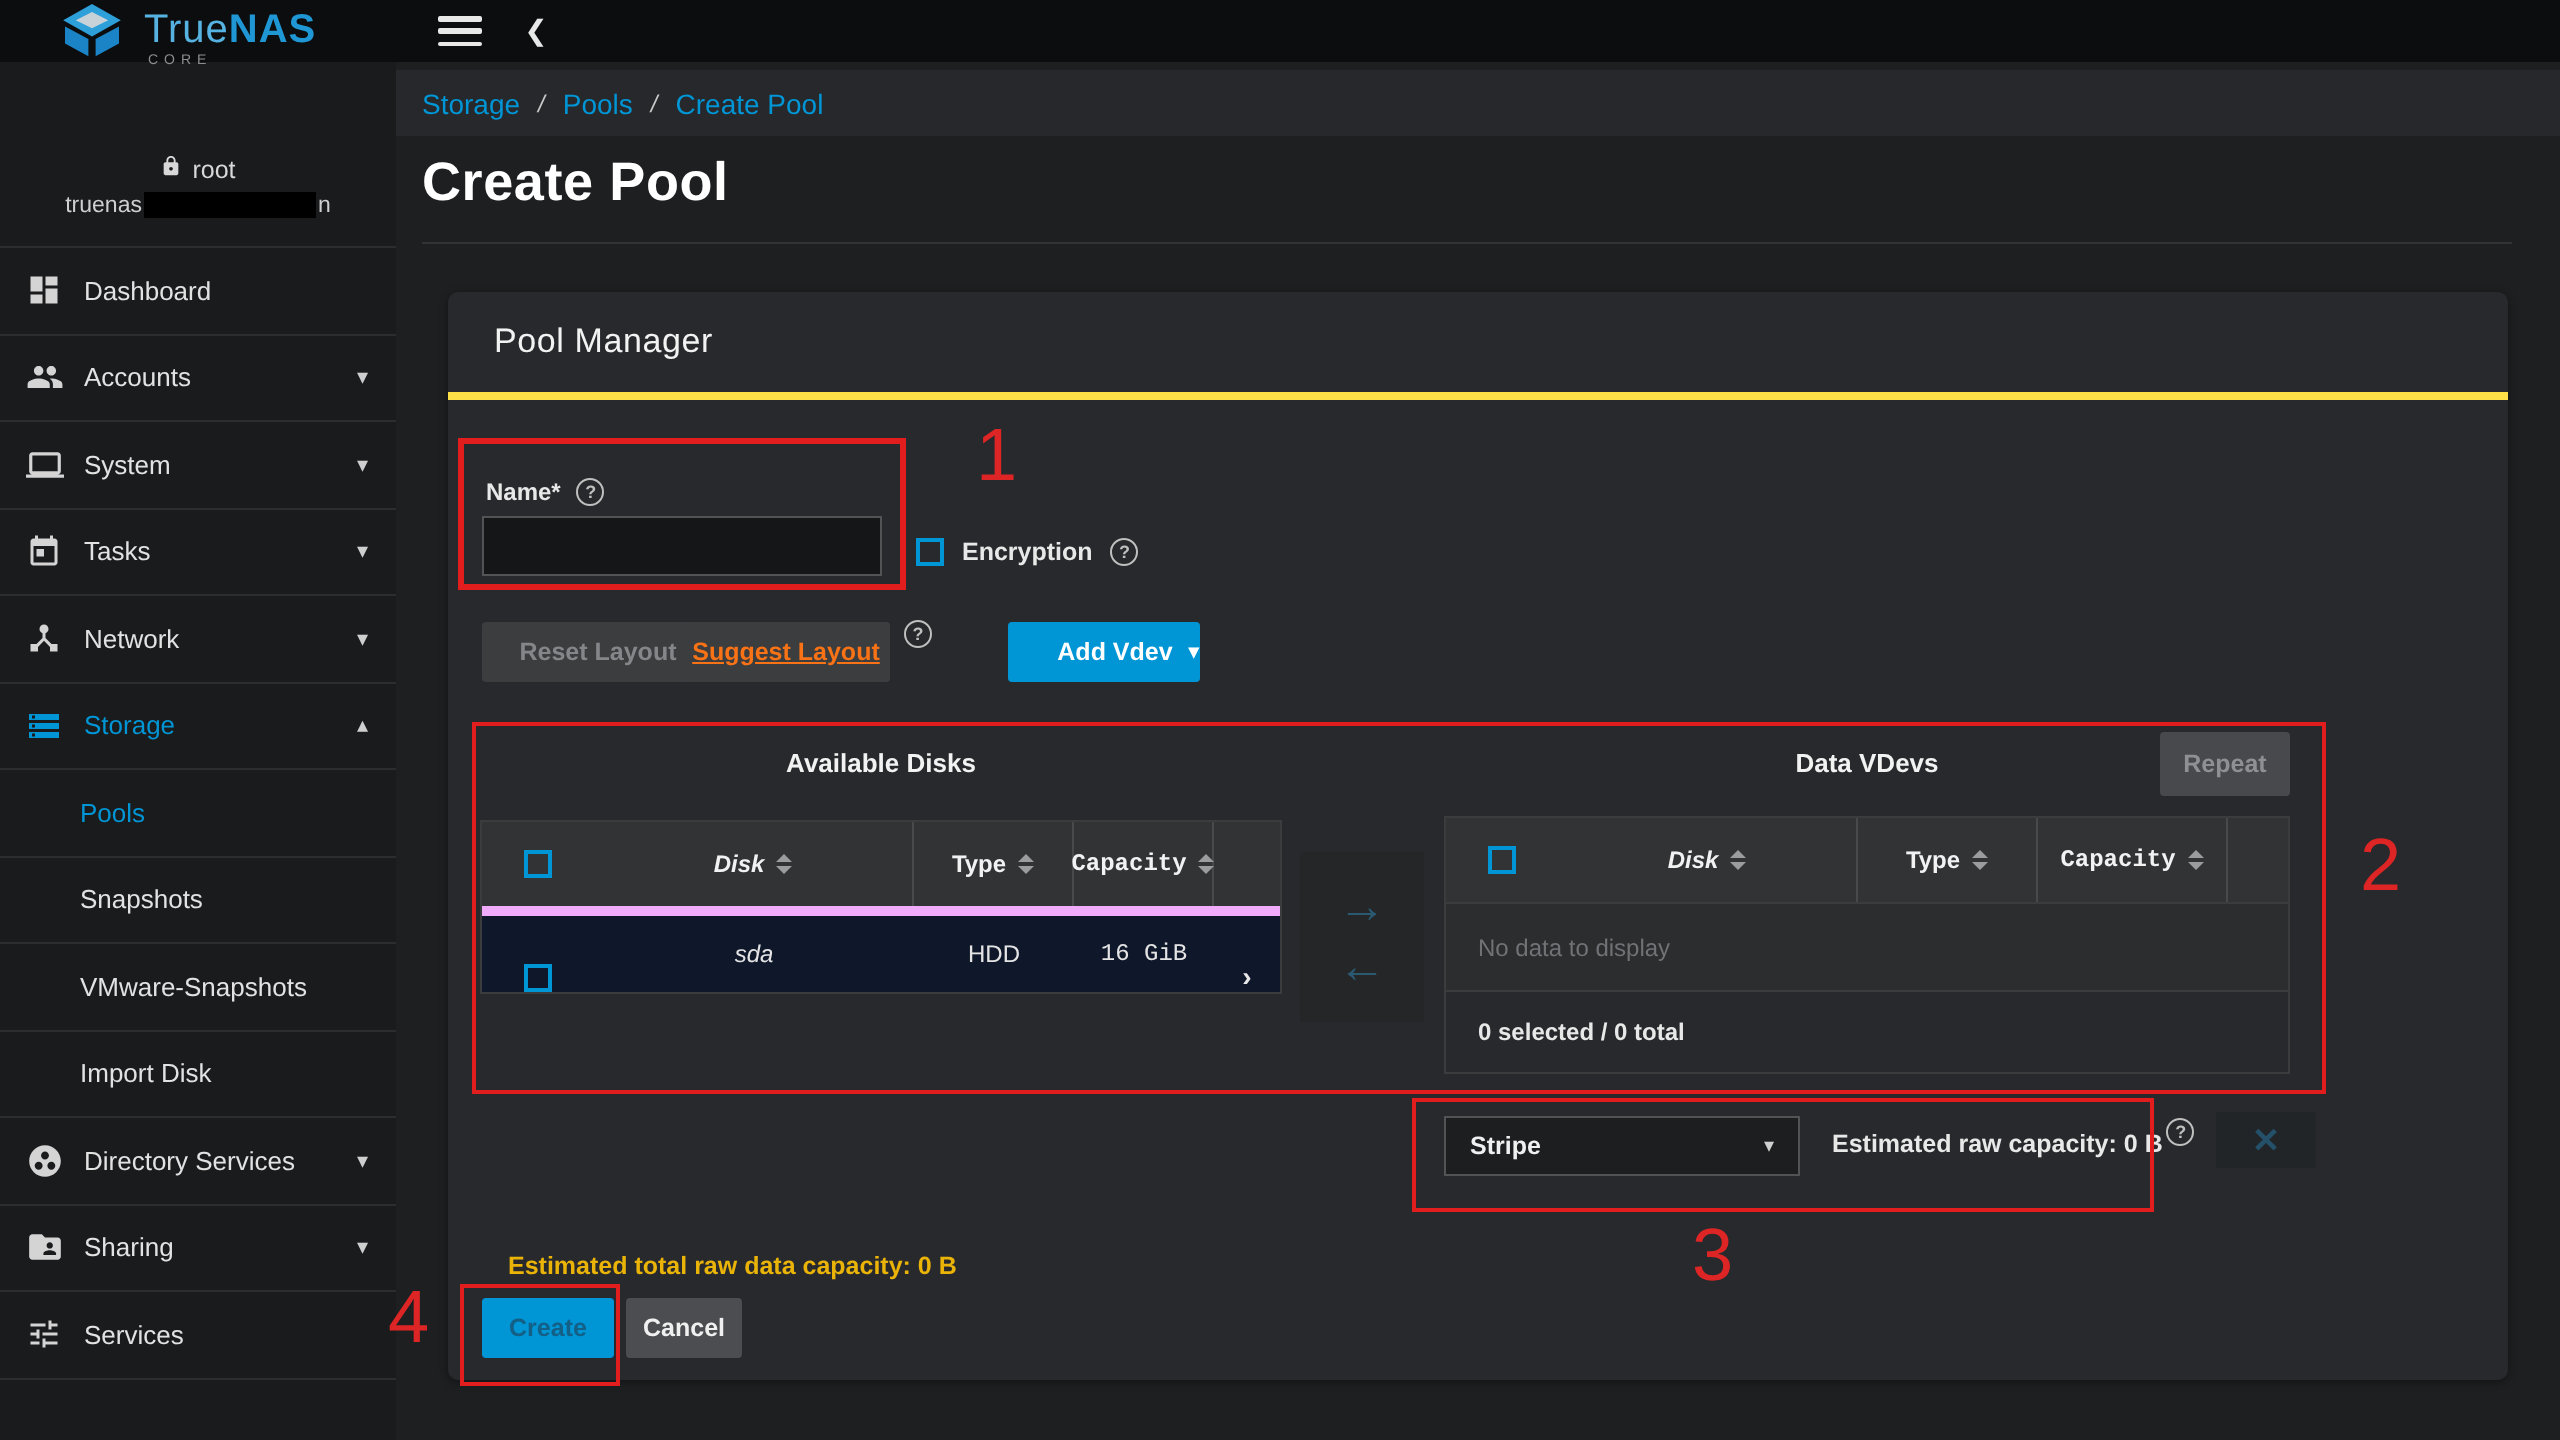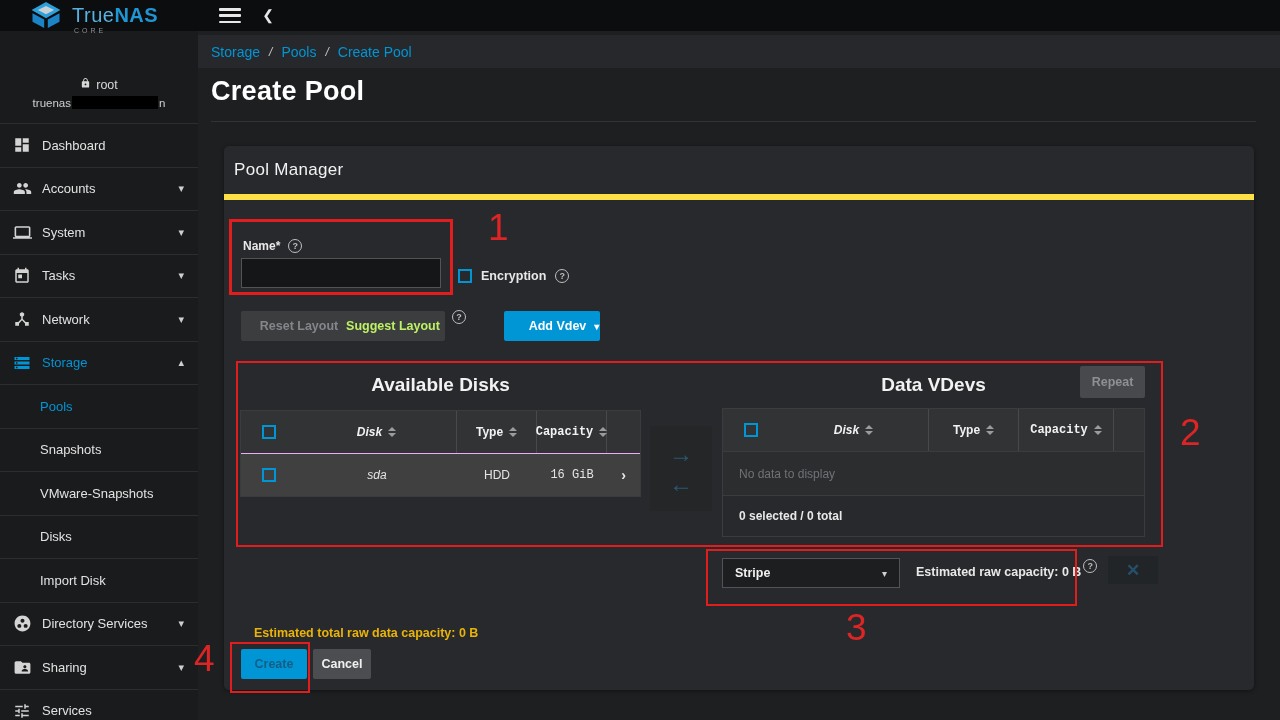--- a/index.html
+++ b/index.html
@@ -38,49 +38,49 @@
   
   .content { position:absolute; left:198px; top:31px; width:1082px; height:689px; background:#1d1f21; }
   .breadcrumb-bar { position:absolute; left:0; top:4px; width:1082px; height:33px; background:#26282b; display:flex; align-items:center; padding-left:13px; }
   .crumb { color:#0095d5; font-size:14px; text-decoration:none; cursor:pointer; }
   .crumb-sep { color:#c8c8c8; font-size:12px; margin:0 9px; font-style:italic; }
   .page-title { position:absolute; left:13px; top:45px; font-size:27px; font-weight:700; color:#ffffff; letter-spacing:0.3px; }
   .title-divider { position:absolute; left:13px; top:90px; width:1045px; height:1px; background:#313335; }
 
   
   .card { position:absolute; left:26px; top:115px; width:1030px; height:544px; background:#28292c; border-radius:5px; box-shadow:0 1px 4px rgba(0,0,0,0.4); }
-  .card-header { height:54px; display:flex; align-items:center; padding-left:10px; border-bottom:6px solid #fde047; }
+  .card-header { height:54px; display:flex; align-items:center; padding-left:23px; border-bottom:4px solid #fde047; }
   .card-title { font-size:17px; color:#f2f2f2; letter-spacing:0.3px; }
 
   .field-label { position:absolute; left:19px; top:93px; font-size:12px; font-weight:700; color:#e8e8e8; display:flex; align-items:center; gap:8px; }
   .help-icon { display:inline-flex; width:14px; height:14px; border:1.4px solid #bfbfbf; border-radius:50%; color:#bfbfbf; font-size:9px; font-weight:700; align-items:center; justify-content:center; cursor:pointer; }
   .name-input { position:absolute; left:17px; top:112px; width:200px; height:30px; background:#151617; border:1px solid #515355; color:#e8e8e8; padding:0 8px; font-size:13px; font-family:"Liberation Sans",sans-serif; }
 
   .checkbox { display:inline-block; width:14px; height:14px; border:2px solid #0095d5; background:transparent; cursor:pointer; }
   .encryption-row { position:absolute; left:234px; top:123px; display:flex; align-items:center; gap:9px; }
   .encryption-label { font-size:12.5px; font-weight:700; color:#e8e8e8; }
 
   .btn { display:inline-flex; align-items:center; justify-content:center; font-size:12.5px; font-weight:700; border:none; border-radius:2px; cursor:pointer; font-family:"Liberation Sans",sans-serif; }
   .btn-reset { position:absolute; left:17px; top:165px; width:116px; height:30px; background:#3b3d3f; color:#84868a; }
-  .btn-suggest { position:absolute; left:117px; top:165px; width:104px; height:30px; background:#3b3d3f; color:#bef264; }
+  .btn-suggest { position:absolute; left:117px; top:165px; width:104px; height:30px; background:#3b3d3f; color:#f97316;text-decoration:underline; }
   .layout-help { position:absolute; left:228px; top:164px; }
   .btn-addvdev { position:absolute; left:280px; top:165px; width:96px; height:30px; background:#0095d5; color:#ffffff; gap:8px;padding-left:24px; }
   .btn-caret { font-size:10px; }
 
   
-  .section-title { position:absolute; font-size:19px; font-weight:700; color:#f2f2f2; }
+  .section-title { position:absolute; font-size:13px; font-weight:700; color:#f2f2f2; }
   .avail-title { left:16px; top:228px; width:401px; text-align:center; }
   .vdev-title { left:498px; top:228px; width:423px; text-align:center; }
   .btn-repeat { position:absolute; left:856px; top:220px; width:65px; height:32px; background:#47494c; color:#8e9093; }
 
   .dtable { position:absolute; background:#2b2d2f; border:1px solid #3a3c3e; font-size:12px; }
   .t-avail { left:16px; top:264px; width:401px; }
   .t-vdev { left:498px; top:262px; width:423px; }
   .t-head { display:flex; align-items:center; height:42px; background:#313335; font-weight:700; color:#f2f2f2; }
-  .t-row { display:flex; align-items:center; height:43px; background:#404040; border-top:1px solid #f0abfc; color:#e4e4e4; }
+  .t-row { display:flex; align-items:flex-end; height:43px; background:#0f172a; border-top:5px solid #f0abfc; color:#e4e4e4; }
   .t-foot { display:flex; align-items:center; height:41px; background:#28292c; border-top:1px solid #3a3c3e; color:#e8e8e8; font-weight:700; padding-left:16px; }
   .c-check { width:56px; display:flex; justify-content:center; }
   .c-disk { width:160px; display:flex; align-items:center; justify-content:center; gap:6px; border-right:1px solid #47494b; align-self:stretch;font-style:italic; }
   .c-type { width:80px; display:flex; align-items:center; justify-content:center; gap:6px; border-right:1px solid #47494b; align-self:stretch; }
   .c-cap { width:70px; display:flex; align-items:center; justify-content:center; gap:6px; border-right:1px solid #47494b; align-self:stretch;font-family:Liberation Mono, monospace; }
   .c-exp { flex:1; display:flex; justify-content:center; color:#e8e8e8; font-size:14px; font-weight:700; cursor:pointer; }
   .t-vdev .c-disk { width:150px; }
   .t-vdev .c-type { width:90px; }
   .t-vdev .c-cap { width:95px; }
   .t-row .c-disk, .t-row .c-type, .t-row .c-cap { border-right:none; }
@@ -220,23 +220,20 @@
       <div class="nav-item sub active">
         <span class="nav-label">Pools</span>
       </div>
       <div class="nav-item sub">
         <span class="nav-label">Snapshots</span>
       </div>
       <div class="nav-item sub">
         <span class="nav-label">VMware-Snapshots</span>
       </div>
       <div class="nav-item sub">
-        <span class="nav-label">Disks</span>
-      </div>
-      <div class="nav-item sub">
         <span class="nav-label">Import Disk</span>
       </div>
       <div class="nav-item">
         <span class="nav-icon">
             <svg width="19" height="19" viewBox="0 0 24 24">
               <path d="M12 2C6.48 2 2 6.48 2 12s4.48 10 10 10 10-4.48 10-10S17.52 2 12 2zM8 17.5c-1.38 0-2.5-1.12-2.5-2.5s1.12-2.5 2.5-2.5 2.5 1.12 2.5 2.5-1.12 2.5-2.5 2.5zm1.5-9c0-1.38 1.12-2.5 2.5-2.5s2.5 1.12 2.5 2.5S13.38 11 12 11 9.5 9.88 9.5 8.5zm6.5 9c-1.38 0-2.5-1.12-2.5-2.5s1.12-2.5 2.5-2.5 2.5 1.12 2.5 2.5-1.12 2.5-2.5 2.5z"></path>
             </svg>
           </span>
         <span class="nav-label">Directory Services</span>
         <span class="nav-chevron">▾</span>

